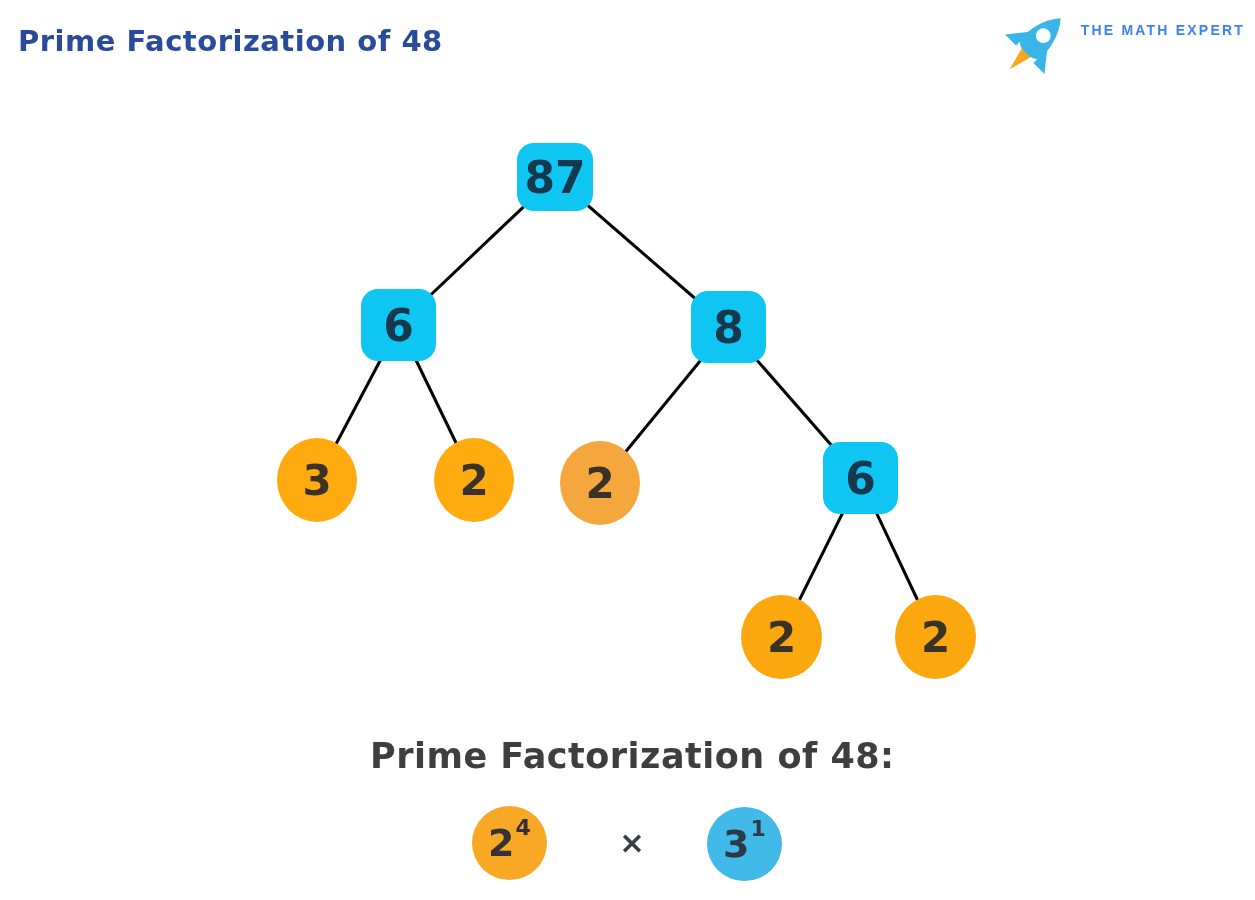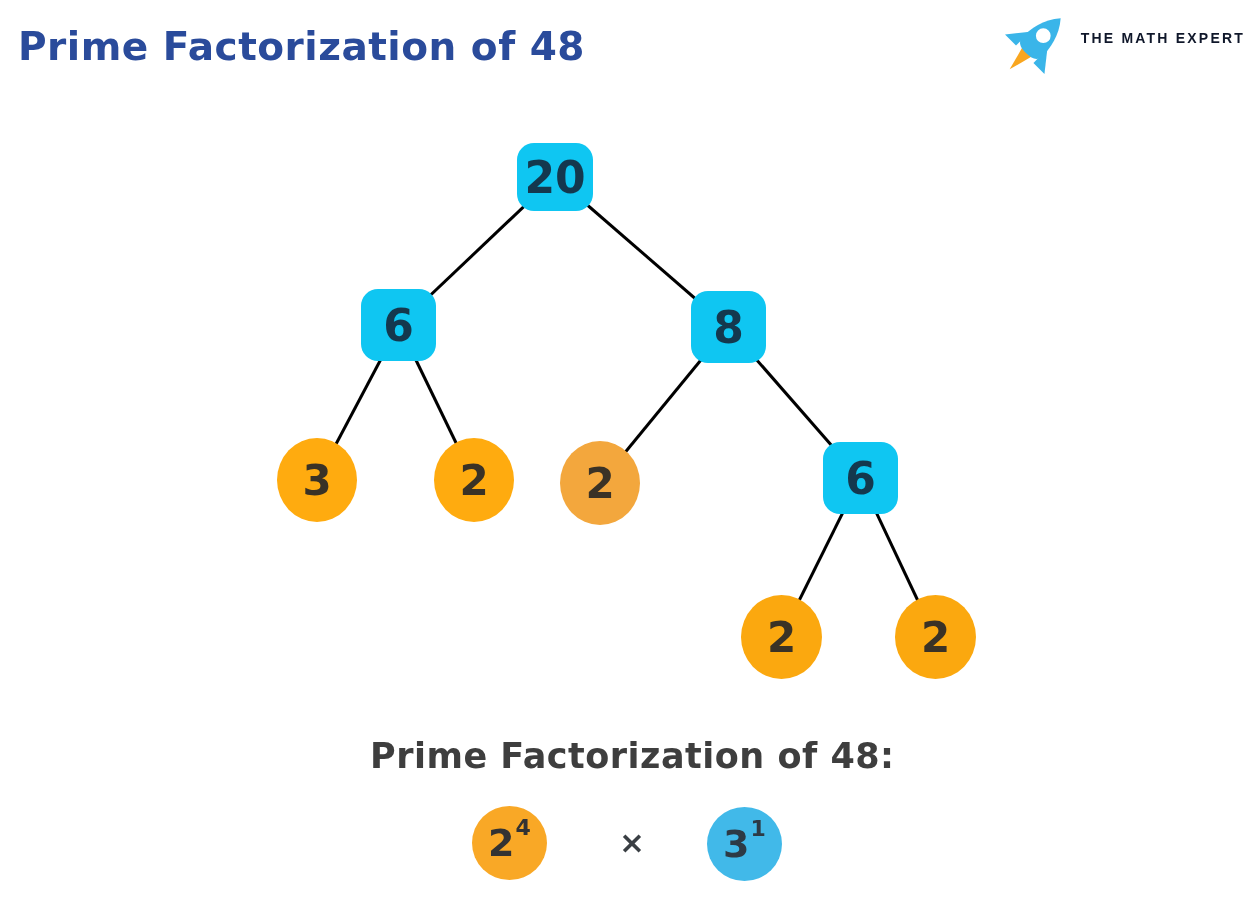--- a/index.html
+++ b/index.html
@@ -3,32 +3,32 @@
 <meta charset="utf-8">
 <style>
   html,body { margin:0; padding:0; background:#ffffff; }
   .canvas {
     position:relative; width:1255px; height:900px; background:#ffffff;
     font-family:"DejaVu Sans","Liberation Sans",sans-serif; overflow:hidden;
   }
   
   .title {
     position:absolute; left:18px; top:24px;
-    font-size:39px; font-weight:bold; color:#2A4B9B; letter-spacing:0.5px;
+    font-size:29px; font-weight:bold; color:#2A4B9B; letter-spacing:0.5px;
   }
   .logo { position:absolute; right:10px; top:4px; display:flex; align-items:flex-start; }
   .rocket { width:82px; height:82px; display:block; }
   .logo-text { margin-left:6px; padding-top:12px; }
   .brand { font-size:40px; font-weight:bold; line-height:1; letter-spacing:-1px; }
   .brand .cue  { color:#29ABE2; }
   .brand .math { color:#F7A80B; }
   .tagline {
     font-family:"Liberation Sans",sans-serif;
-    font-size:14px; font-weight:bold; color:#0f172a;
-    letter-spacing:2.2px; margin-top:14px;
+    font-size:14px; font-weight:bold; color:#3b82f6;
+    letter-spacing:2.2px; margin-top:6px;
   }
   
   .edges { position:absolute; left:0; top:0; width:1255px; height:900px; }
   .node {
     position:absolute; display:flex; align-items:center; justify-content:center;
     font-weight:bold;
   }
   .square {
     background:#0FC6F2; border-radius:17px;
     color:#14384E; font-size:44px;
@@ -80,21 +80,21 @@
     <line x1="555" y1="177" x2="399" y2="325" stroke="#000" stroke-width="3"></line>
     <line x1="555" y1="177" x2="728" y2="327" stroke="#000" stroke-width="3"></line>
     <line x1="399" y1="325" x2="317" y2="480" stroke="#000" stroke-width="3"></line>
     <line x1="399" y1="325" x2="474" y2="480" stroke="#000" stroke-width="3"></line>
     <line x1="728" y1="327" x2="600" y2="483" stroke="#000" stroke-width="3"></line>
     <line x1="728" y1="327" x2="860" y2="478" stroke="#000" stroke-width="3"></line>
     <line x1="860" y1="478" x2="781" y2="637" stroke="#000" stroke-width="3"></line>
     <line x1="860" y1="478" x2="935" y2="637" stroke="#000" stroke-width="3"></line>
   </svg>
 
-  <div class="node square" style="left:517px; top:143px; width:76px; height:68px;">20</div>
+  <div class="node square" style="left:517px; top:143px; width:76px; height:68px;">87</div>
 
   <div class="node square" style="left:361px; top:289px; width:75px; height:72px;">6</div>
 
   <div class="node square" style="left:691px; top:291px; width:75px; height:72px;">8</div>
 
   <div class="node circle" style="left:277px; top:438px; width:80px; height:84px; background:#FFAB0F;">3</div>
 
   <div class="node circle" style="left:434px; top:438px; width:80px; height:84px; background:#FFAB0F;">2</div>
 
   <div class="node circle" style="left:560px; top:441px; width:80px; height:84px; background:#F3A73D;">2</div>

